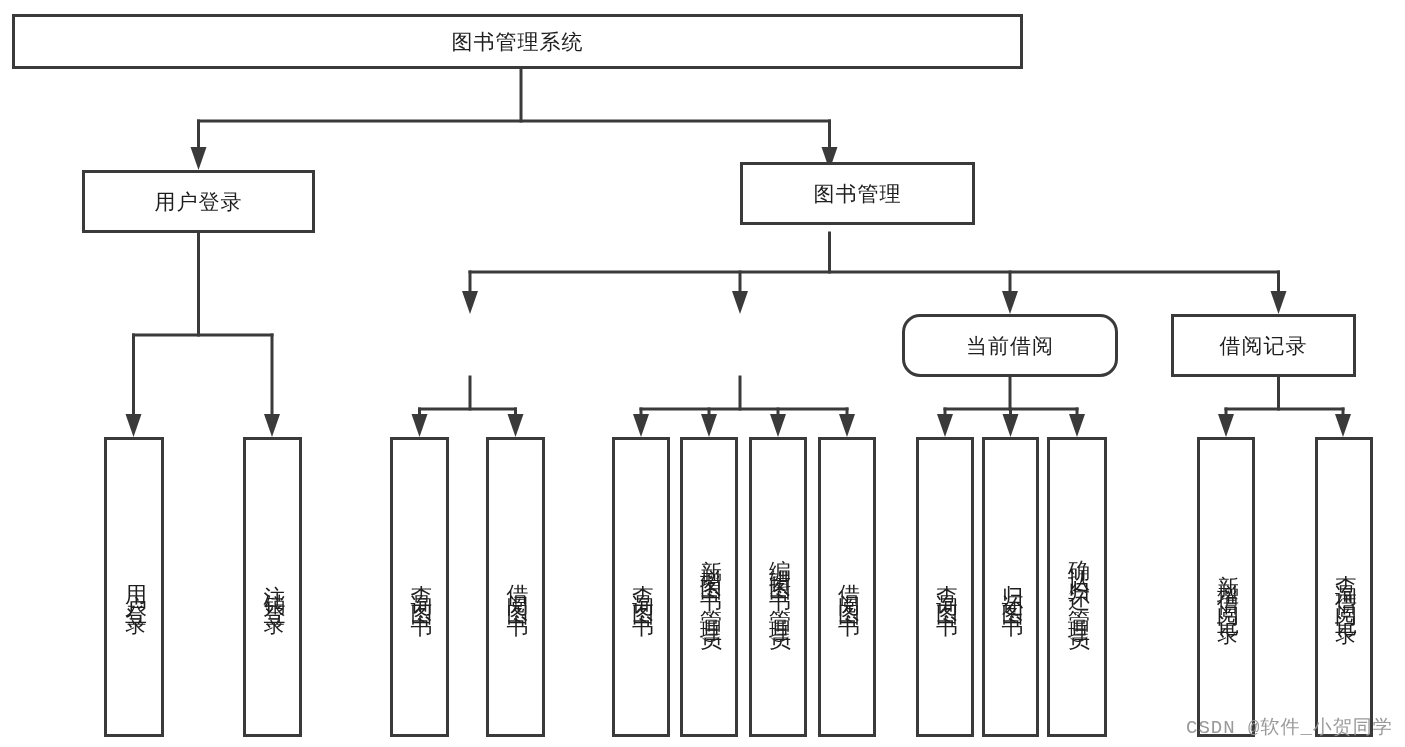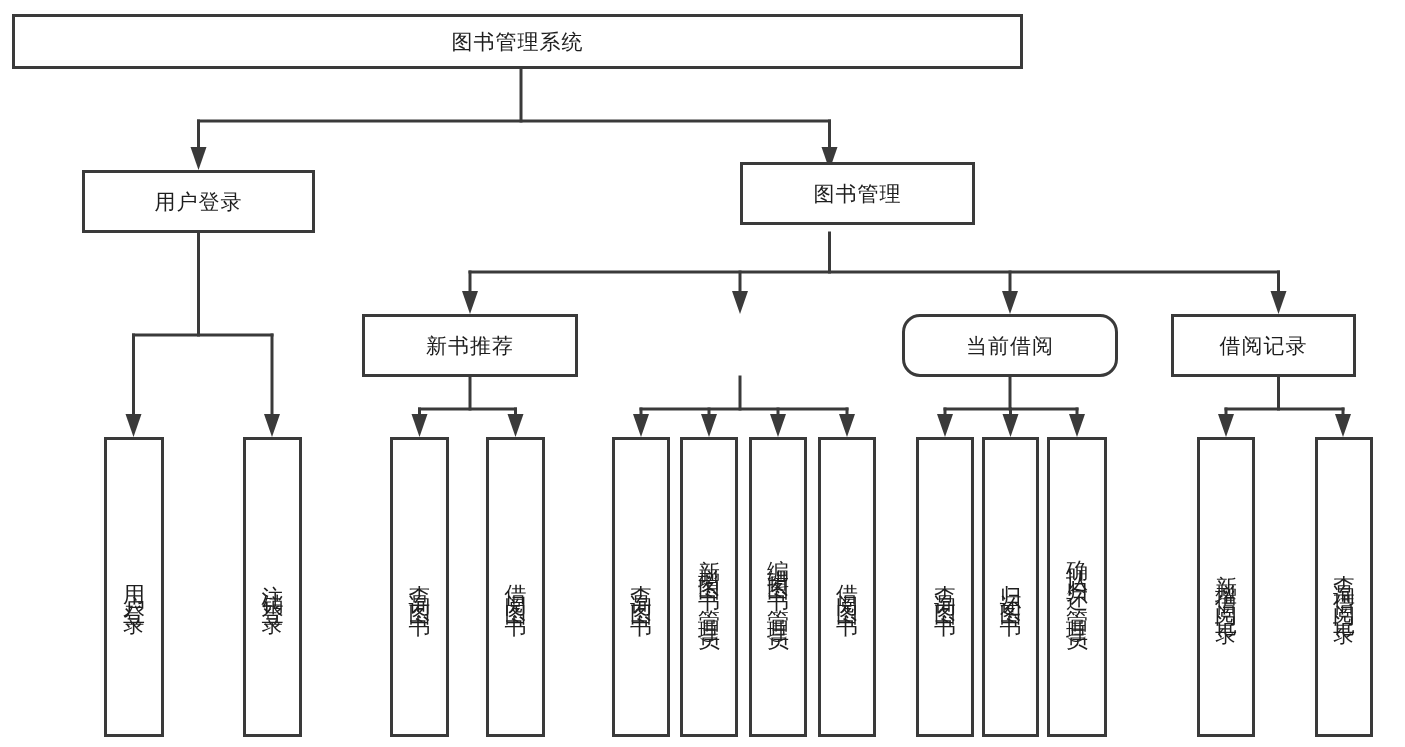--- a/index.html
+++ b/index.html
@@ -1,21 +1,21 @@
 <!DOCTYPE html>
 <html><head>
 <meta charset="utf-8">
 <style>
   html, body { margin: 0; padding: 0; background: #ffffff; }
   .canvas {
     position: relative;
     width: 1405px;
     height: 747px;
     background: #ffffff;
-    font-family: Liberation Serif, serif;
+    font-family: Liberation Mono, monospace;
     overflow: hidden;
   }
   .connectors {
     position: absolute;
     left: 0; top: 0;
     width: 1405px; height: 747px;
     z-index: 1;
   }
   .node {
     position: absolute;
@@ -113,21 +113,20 @@
     <polygon points="1218,414 1234,414 1226,437" stroke="none"></polygon>
     <line x1="1343" y1="409" x2="1343" y2="421"></line>
     <polygon points="1335,414 1351,414 1343,437" stroke="none"></polygon>
   </svg>
 
   <div class="node" style="left:12px; top:14px; width:1011px; height:55px;">图书管理系统</div>
 
   <div class="node" style="left:82px; top:170px; width:233px; height:63px;">用户登录</div>
   <div class="node" style="left:712px; top:162px; width:235px; height:63px;margin-left:28px;">图书管理</div>
 
-  <div class="node" style="left:362px; top:314px; width:216px; height:63px;">新书推荐</div>
   <div class="node" style="left:902px; top:314px; width:216px; height:63px;border-radius:18px;">当前借阅</div>
   <div class="node" style="left:1171px; top:314px; width:185px; height:63px;">借阅记录</div>
 
   <div class="node leaf" style="left:104px; top:437px; width:60px; height:300px;">用户登录</div>
   <div class="node leaf" style="left:243px; top:437px; width:59px; height:300px;">注销登录</div>
 
   <div class="node leaf" style="left:390px; top:437px; width:59px; height:300px;">查询图书</div>
   <div class="node leaf" style="left:486px; top:437px; width:59px; height:300px;">借阅图书</div>
 
   <div class="node leaf" style="left:612px; top:437px; width:58px; height:300px;">查询图书</div>
@@ -135,14 +134,15 @@
   <div class="node leaf" style="left:749px; top:437px; width:58px; height:300px;">编辑图书（管理员）</div>
   <div class="node leaf" style="left:818px; top:437px; width:58px; height:300px;">借阅图书</div>
 
   <div class="node leaf" style="left:916px; top:437px; width:58px; height:300px;">查询图书</div>
   <div class="node leaf" style="left:982px; top:437px; width:57px; height:300px;">归还图书</div>
   <div class="node leaf" style="left:1047px; top:437px; width:60px; height:300px;">确认归还（管理员）</div>
 
   <div class="node leaf" style="left:1197px; top:437px; width:58px; height:300px;">新增借阅记录</div>
   <div class="node leaf" style="left:1315px; top:437px; width:58px; height:300px;">查询借阅记录</div>
 
+  <div class="watermark">CSDN @软件_小贺同学</div>
 
 </div>
 
 </body></html>

